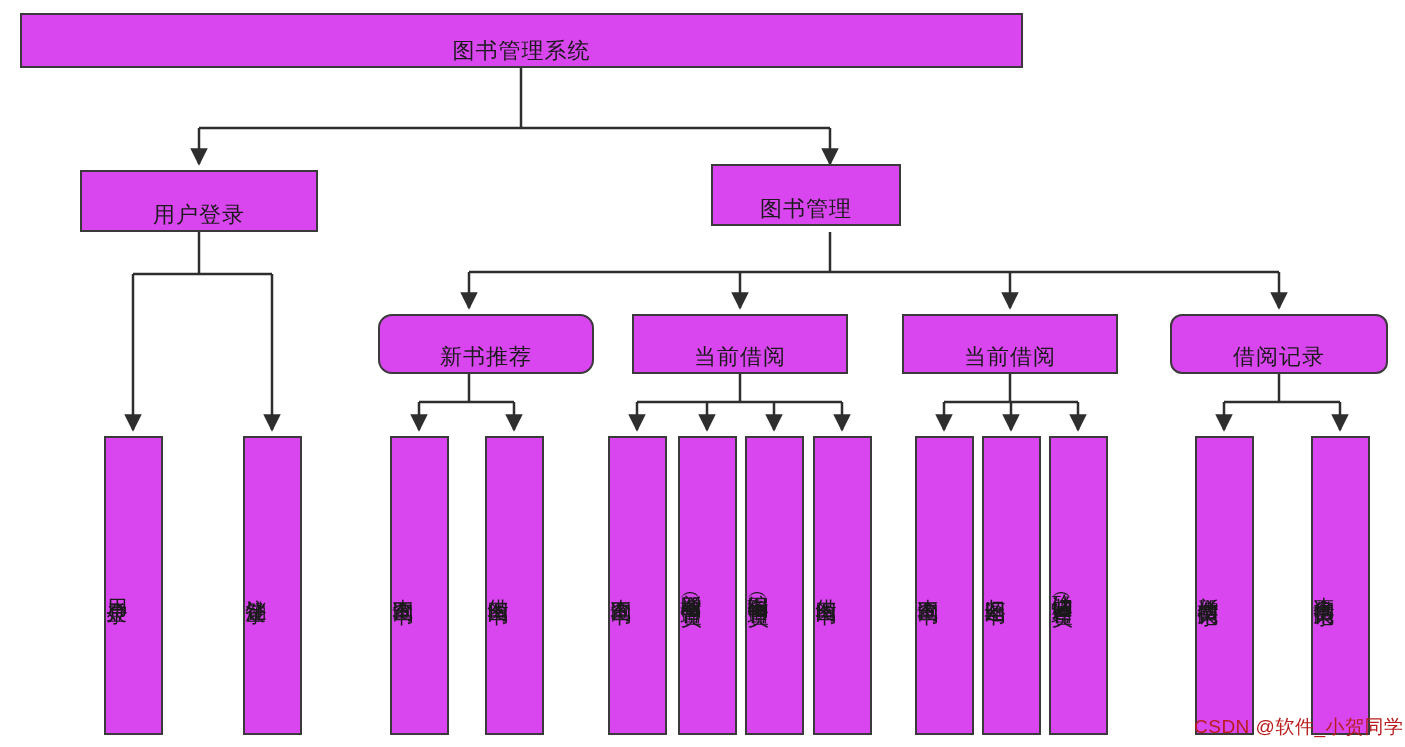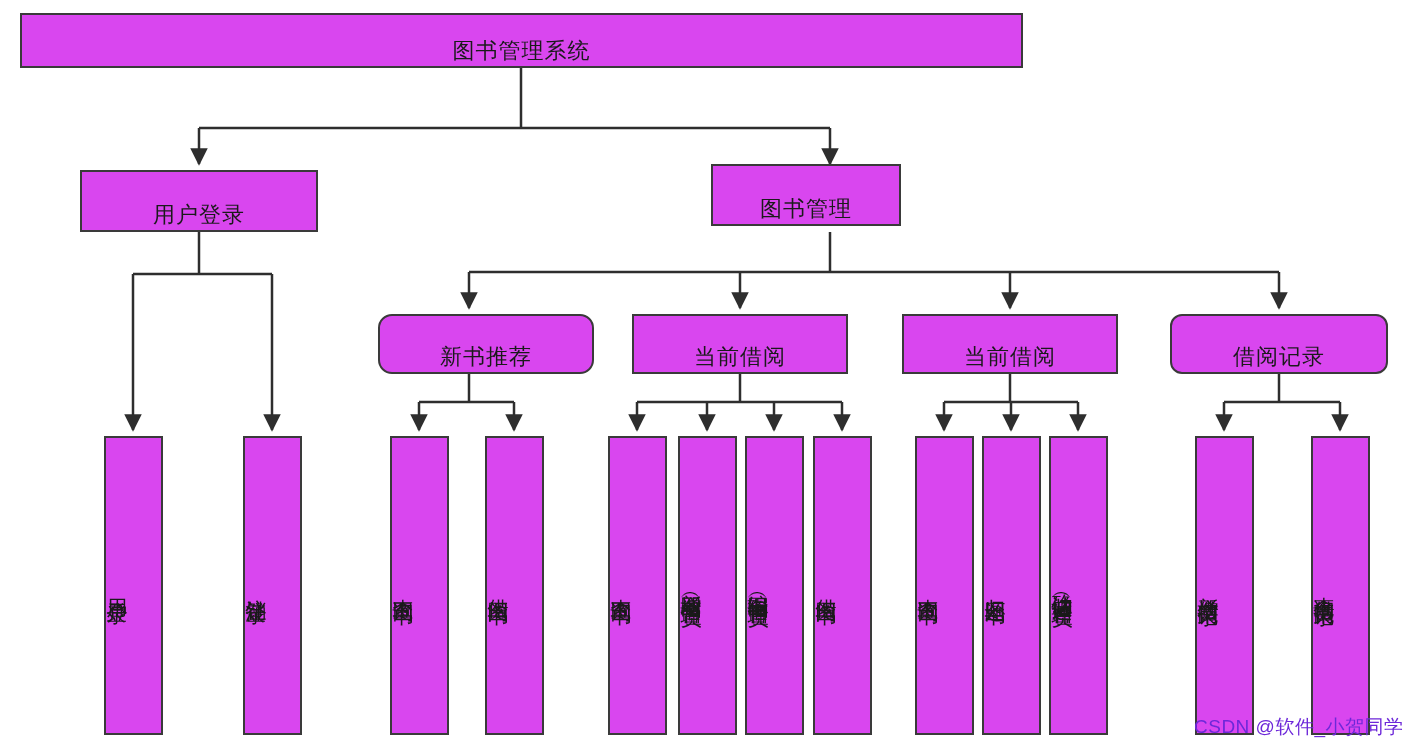--- a/index.html
+++ b/index.html
@@ -50,21 +50,21 @@
   .node-v span {
     writing-mode: vertical-rl;
     text-orientation: upright;
     display: block;
   }
   .watermark {
     position: absolute;
     left: 1194px;
     top: 714px;
     font-size: 19px;
-    color: #6d28d9;
+    color: #b91c1c;
     white-space: nowrap;
     letter-spacing: 0.5px;
   }
 </style>
 </head>
 <body>
 
 <div id="canvas">
 
   <svg id="diagram-svg" viewBox="0 0 1405 747">

